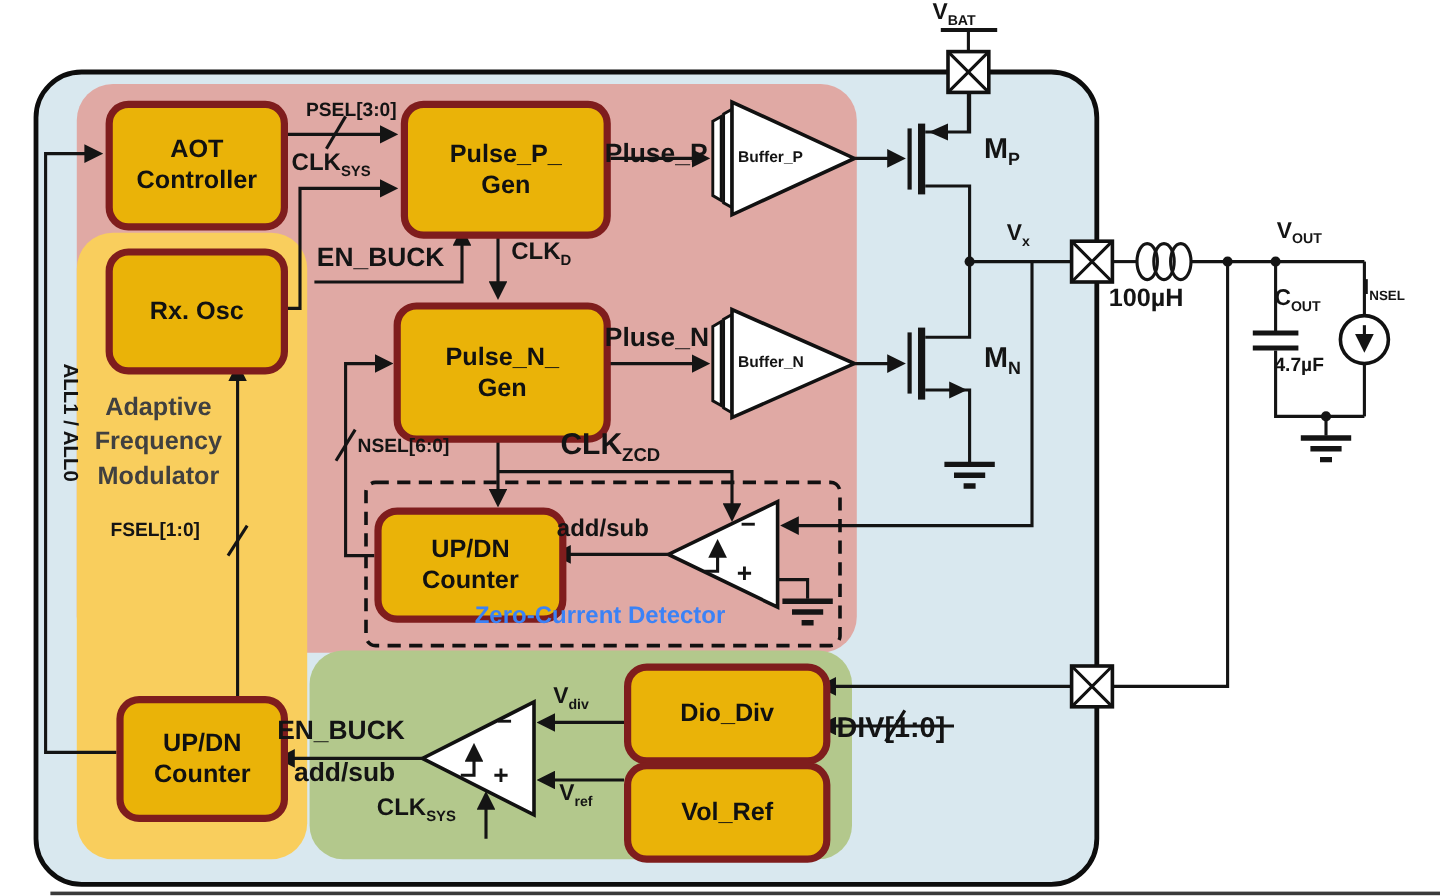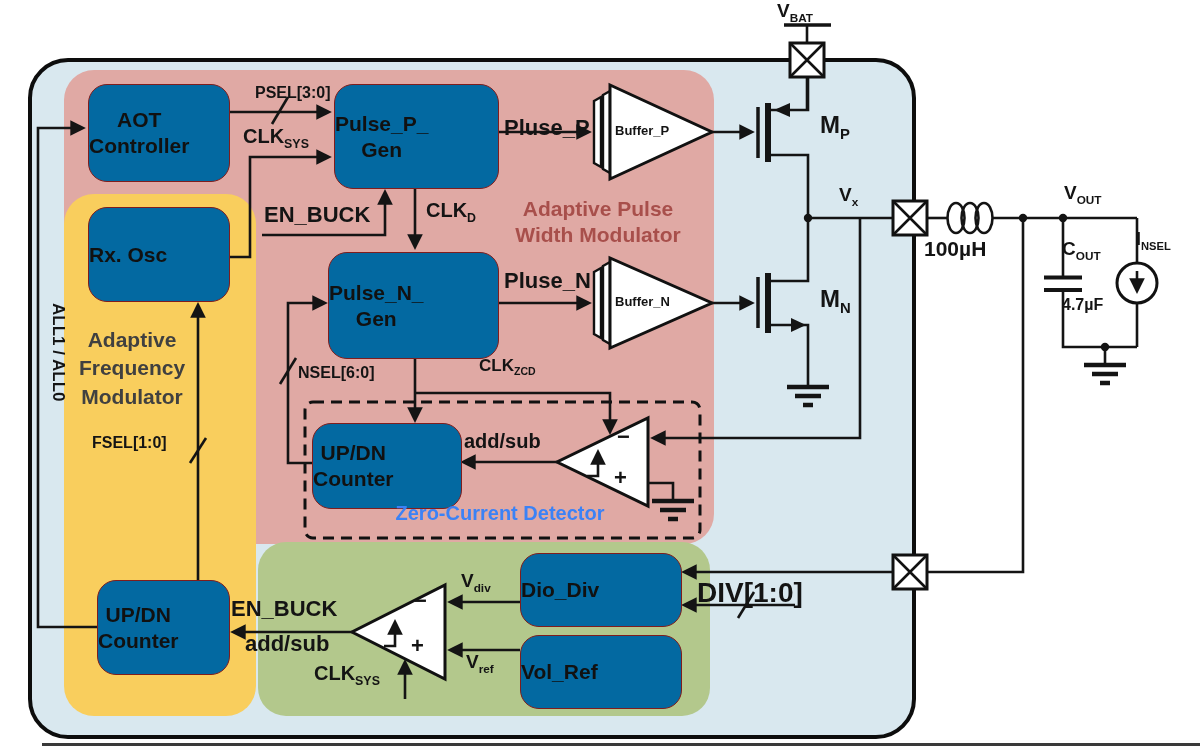--- a/index.html
+++ b/index.html
@@ -5,22 +5,22 @@
   html,body { margin:0; padding:0; background:#fff; }
   #stage { position:relative; width:1200px; height:747px; background:#fff;
            font-family:"Liberation Sans", sans-serif; overflow:hidden; }
   .region { position:absolute; z-index:1; }
   #chip   { position:absolute; left:28px; top:58px; width:880px; height:673px;
             background:#d9e8ef; border:4.5px solid #0d0d0d; border-radius:40px; z-index:0; }
   #apwm-region { left:64px; top:70px; width:650px; height:474px; background:#e0a9a4; border-radius:30px; }
   #afm-region  { left:64px; top:194px; width:192px; height:522px; background:#f9ce5d; border-radius:30px; }
   #oreg-region { left:258px; top:542px; width:452px; height:174px; background:#b3c88c; border-radius:28px; }
   svg#wires { position:absolute; left:0; top:0; z-index:2; }
-  .box { position:absolute; background:#0369a1; border:1px solid #7f1d1d; border-radius:19px;
-         display:flex; align-items:center; z-index:3; }
+  .box { position:absolute; background:#eab308; border:6px solid #7f1d1d; border-radius:19px;
+         display:flex; align-items:center; justify-content:center; z-index:3; }
   .box .t { font-size:21px; font-weight:600; color:#111; text-align:center;
             white-space:pre-line; line-height:1.22; }
   .lbl { position:absolute; z-index:4; font-weight:600; color:#141414; white-space:pre; line-height:1.1; }
   .lbl sub { font-size:0.62em; font-weight:inherit; }
   .multiline { white-space:pre-line; text-align:center; }
   .w  { stroke:#141414; stroke-width:2.6; fill:none; }
   .wt { stroke:#141414; stroke-width:3.5; fill:none; }
   .shape { fill:#ffffff; stroke:#111; stroke-width:3; }
   .layer { fill:#ffffff; stroke:#111; stroke-width:2.4; }
   #bottom-rule { position:absolute; left:42px; top:743px; width:1158px; height:2.5px; background:#3a3a3a; z-index:5; }
@@ -196,47 +196,45 @@
   <div class="lbl" style="left:615px;top:124px;font-size:13px">Buffer_P</div>
   <div class="lbl" style="left:615px;top:295px;font-size:13px">Buffer_N</div>
 
   <div class="lbl" style="left:255px;top:84px;font-size:16px">PSEL[3:0]</div>
   <div class="lbl" style="left:243px;top:125px;font-size:20px"><span>CLK</span><sub>SYS</sub></div>
   <div class="lbl" style="left:264px;top:203px;font-size:22px">EN_BUCK</div>
   <div class="lbl" style="left:504px;top:116px;font-size:22px">Pluse_P</div>
   <div class="lbl" style="left:426px;top:199px;font-size:20px"><span>CLK</span><sub>D</sub></div>
   <div class="lbl" style="left:504px;top:269px;font-size:22px">Pluse_N</div>
   <div class="lbl" style="left:298px;top:364px;font-size:16px">NSEL[6:0]</div>
-  <div class="lbl" style="left:479px;top:357px;font-size:17px"><span>CLK</span><sub>ZCD</sub></div>
+  <div class="lbl" style="left:467px;top:357px;font-size:25px"><span>CLK</span><sub>ZCD</sub></div>
   <div class="lbl" style="left:464px;top:430px;font-size:20px">add/sub</div>
   <div class="lbl" style="left:92px;top:434px;font-size:16px">FSEL[1:0]</div>
   <div class="lbl" style="left:67px;top:303px;font-size:17px;transform:rotate(90deg);transform-origin:0 0">ALL1 / ALL0</div>
   <div class="lbl" style="left:231px;top:597px;font-size:22px">EN_BUCK</div>
   <div class="lbl" style="left:245px;top:632px;font-size:22px">add/sub</div>
   <div class="lbl" style="left:314px;top:662px;font-size:20px"><span>CLK</span><sub>SYS</sub></div>
   <div class="lbl" style="left:461px;top:571px;font-size:19px"><span>V</span><sub>div</sub></div>
   <div class="lbl" style="left:466px;top:652px;font-size:19px"><span>V</span><sub>ref</sub></div>
-  <div class="lbl" style="left:697px;top:578px;font-size:28px">DIV[1:0]</div>
+  <div class="lbl" style="left:697px;top:594px;font-size:24px">DIV[1:0]</div>
 
   <div class="lbl" style="left:777px;top:1px;font-size:19px"><span>V</span><sub>BAT</sub></div>
   <div class="lbl" style="left:820px;top:112px;font-size:24px"><span>M</span><sub>P</sub></div>
   <div class="lbl" style="left:820px;top:286px;font-size:24px"><span>M</span><sub>N</sub></div>
   <div class="lbl" style="left:839px;top:185px;font-size:19px"><span>V</span><sub>x</sub></div>
   <div class="lbl" style="left:924px;top:237px;font-size:21px">100µH</div>
   <div class="lbl" style="left:1064px;top:183px;font-size:19px"><span>V</span><sub>OUT</sub></div>
   <div class="lbl" style="left:1062px;top:239px;font-size:19px"><span>C</span><sub>OUT</sub></div>
   <div class="lbl" style="left:1062px;top:296px;font-size:16px">4.7µF</div>
   <div class="lbl" style="left:1136px;top:230px;font-size:18px"><span>I</span><sub>NSEL</sub></div>
 
   <div class="lbl" style="left:617px;top:425px;font-size:22px">−</div>
   <div class="lbl" style="left:614px;top:466px;font-size:22px">+</div>
   <div class="lbl" style="left:414px;top:589px;font-size:22px">−</div>
   <div class="lbl" style="left:411px;top:634px;font-size:22px">+</div>
 
-  <div class="lbl multiline" style="left:498px;top:196px;width:200px;font-size:21px;line-height:1.22;color:#a84f4b;font-weight:700">Adaptive Pulse
-Width Modulator</div>
   <div class="lbl multiline" style="left:42px;top:326px;width:180px;font-size:21px;line-height:1.35;color:#404040;font-weight:700">Adaptive
 Frequency
 Modulator</div>
   <div class="lbl multiline" style="left:340px;top:502px;width:320px;font-size:20px;color:#3b82f6">Zero-Current Detector</div>
 
   <div id="bottom-rule"></div>
 </div>
 
 </body></html>

